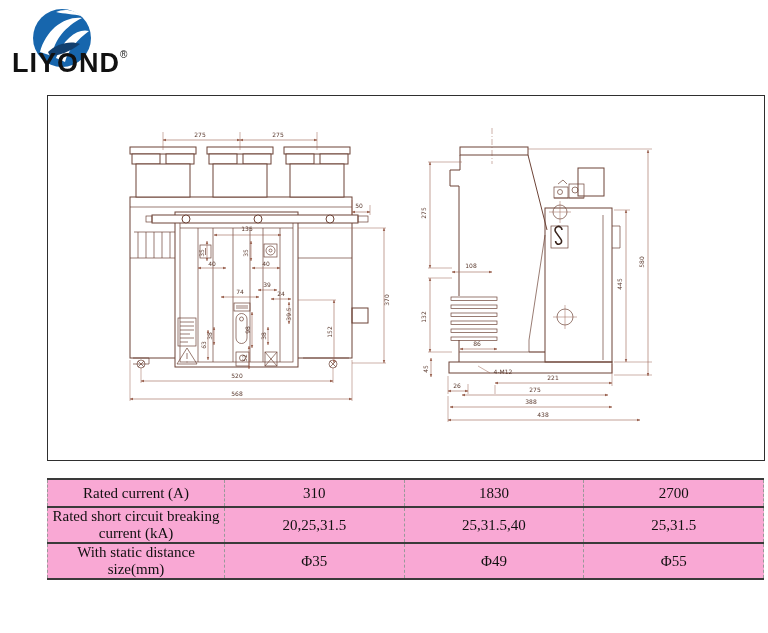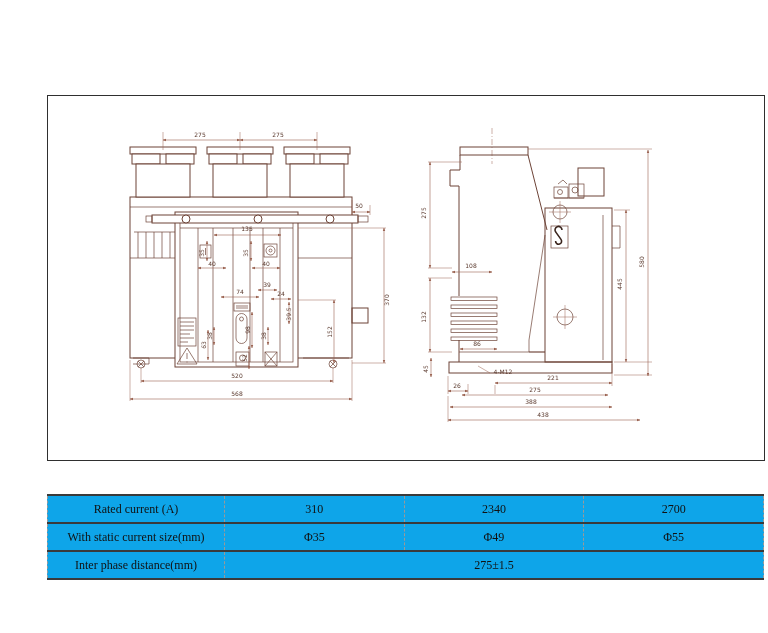--- a/index.html
+++ b/index.html
@@ -17,31 +17,41 @@
   .drawing-box svg{display:block;}
   .ol{fill:none;stroke:#6d4337;stroke-width:1;}
   .olf{fill:#fff;stroke:#6d4337;stroke-width:1;}
   .th{fill:none;stroke:#6d4337;stroke-width:.7;}
   .dl{fill:none;stroke:#9a6250;stroke-width:.6;}
   .ext{fill:none;stroke:#9a6250;stroke-width:.5;}
   .cl{fill:none;stroke:#9a6250;stroke-width:.5;stroke-dasharray:6 2 1 2;}
   text.dim{font-family:"DejaVu Sans",sans-serif;font-size:6px;fill:#5b3a2e;}
   
   .spec{position:absolute;left:47px;top:478px;width:717px;border-collapse:collapse;
-        background:#0ea5e9;font-family:"Liberation Serif",serif;font-size:12px;color:#111;
-        table-layout:fixed;margin-top:16px;}
+        background:#f9a8d4;font-family:"Liberation Serif",serif;font-size:15px;color:#111;
+        table-layout:fixed;}
   .spec td{border-top:2px solid #3a3a3a;border-bottom:2px solid #3a3a3a;
            border-left:1px dashed #999;border-right:1px dashed #999;
            text-align:center;height:26px;padding:0 4px;}
   .spec td.lbl{width:168px;}
 </style>
 </head>
 <body>
 <div class="page">
 
+<div class="logo">
+  <svg class="logo-icon" width="70" height="66" viewBox="0 0 70 66">
+    <circle cx="36" cy="32" r="29" fill="#1766ad"></circle>
+    <path d="M14,46 C20,24 38,10 56,12 C40,20 28,34 26,50 Z" fill="#ffffff"></path>
+    <path d="M30,52 C38,32 52,22 63,25 C52,33 42,44 39,56 Z" fill="#ffffff"></path>
+    <path d="M22,46 C30,38 44,34 54,38 C44,46 32,50 24,50 Z" fill="#123f6e"></path>
+    <path d="M30,6 C38,2 50,4 55,10 C48,8 38,8 30,6 Z" fill="#ffffff"></path>
+  </svg>
+  <div class="logo-text"><span>LIYOND</span><span class="logo-reg">®</span></div>
+</div>
 
 <div class="drawing-box">
 <svg id="dwg" width="716" height="364" viewBox="48 96 716 364">
   <defs>
     <marker id="arr" viewBox="0 0 10 10" refX="9" refY="5" markerWidth="6" markerHeight="6" orient="auto-start-reverse">
       <path d="M0,1.5 L10,5 L0,8.5 z" fill="#9a6250"></path>
     </marker>
   </defs>
 
   <g>
@@ -249,29 +259,31 @@
         <text x="622" y="284" class="dim" text-anchor="middle" transform="rotate(-90 622 284)">445</text>
         <text x="644" y="262" class="dim" text-anchor="middle" transform="rotate(-90 644 262)">580</text>
       </svg>
 </div>
 
 <table class="spec">
   <tbody>
         <tr>
           <td class="lbl">Rated current (A)</td>
           <td>310</td>
-          <td>2340</td>
+          <td>1830</td>
           <td>2700</td>
         </tr>
         <tr>
-          <td class="lbl">With static current size(mm)</td>
+          <td class="lbl">Rated short circuit breaking current (kA)</td>
+          <td>20,25,31.5</td>
+          <td>25,31.5,40</td>
+          <td>25,31.5</td>
+        </tr>
+        <tr>
+          <td class="lbl">With static distance size(mm)</td>
           <td>Φ35</td>
           <td>Φ49</td>
           <td>Φ55</td>
         </tr>
-        <tr>
-          <td class="lbl">Inter phase distance(mm)</td>
-          <td colspan="3">275±1.5</td>
-        </tr>
       </tbody>
 </table>
 
 </div>
 
 </body></html>

